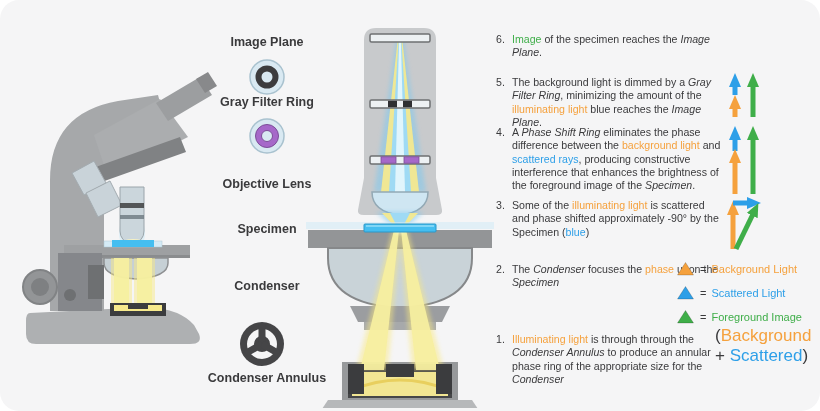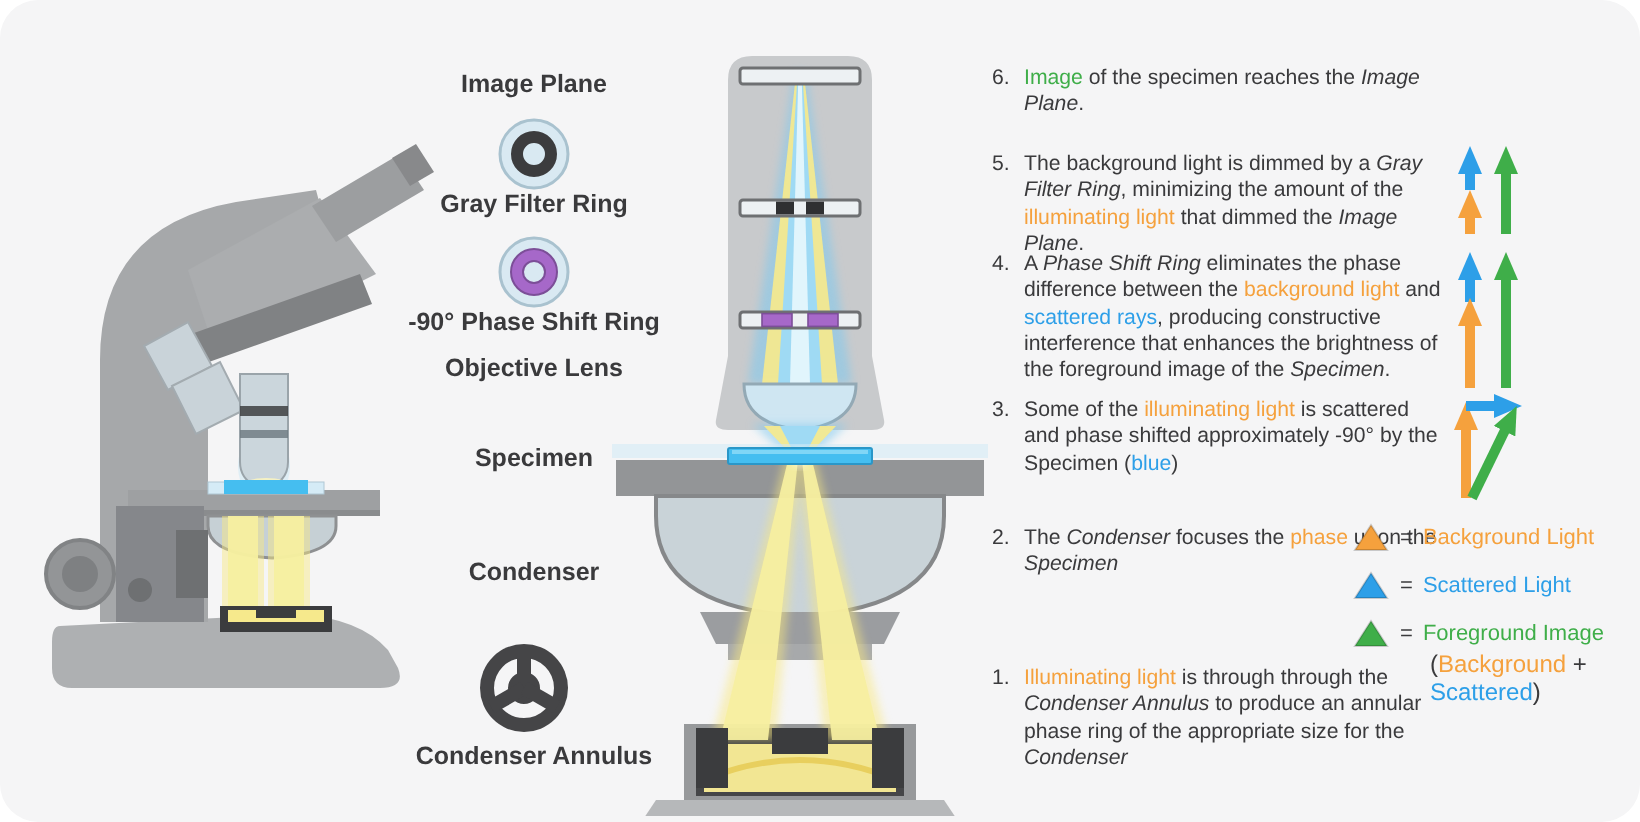--- a/index.html
+++ b/index.html
@@ -20,21 +20,21 @@
   .step-text{flex:1;}
   .seg-o{color:var(--orange,#F5A13D);}
   .seg-b{color:var(--blue,#2D9FE8);}
   .seg-g{color:var(--green,#3FAE49);}
   .seg-i{font-style:italic;}
   
   .legend{position:absolute;left:676px;top:261px;font-size:11px;}
   .legend-row{display:flex;align-items:center;gap:5px;margin-bottom:8px;}
   .legend-tri{flex:none;display:block;}
   .legend-eq{color:var(--dark_text,#3A3A3C);}
-  .legend-sub{margin:-7px 12px 0 39px;font-size:12px;line-height:1.15;}
+  .legend-sub{margin:-7px 12px 0 39px;font-size:17px;line-height:1.15;}
 </style>
 </head>
 <body>
 
 <div class="stage-wrap">
 
   <svg class="abs" style="left:0;top:55px" width="220" height="300" viewBox="0 0 220 300">
     <g>
       <path d="M30,258 L148,252 Q180,254 194,270 L199,279 Q203,289 190,289 H36 Q26,289 26,279 V266 Q26,258 30,258 Z" fill="#AEB0B2"></path>
     </g>
@@ -85,21 +85,20 @@
       <rect x="128" y="248" width="20" height="6" fill="var(--near_black,#3B3C3E)"></rect>
     </g>
     <g>
       <rect x="104" y="186" width="58" height="6" fill="#D5EBF6" stroke="#AFC7D4" stroke-width="0.5"></rect>
       <rect x="112" y="185" width="42" height="7" fill="var(--slide_blue,#45BEF0)"></rect>
     </g>
   </svg>
 
   <div class="diagram-label" style="top:36px">Image Plane</div>
   <div class="diagram-label" style="top:96px">Gray Filter Ring</div>
-  <div class="diagram-label" style="top:155px">-90° Phase Shift Ring</div>
   <div class="diagram-label" style="top:178px">Objective Lens</div>
   <div class="diagram-label" style="top:223px">Specimen</div>
   <div class="diagram-label" style="top:280px">Condenser</div>
   <div class="diagram-label" style="top:372px">Condenser Annulus</div>
 
   <svg class="abs" style="left:247px;top:57px" width="40" height="40" viewBox="0 0 40 40">
     <circle cx="20" cy="20" r="17" fill="var(--pale_blue,#D9E9F2)" stroke="#A9C2CF" stroke-width="1.5"></circle>
     <circle cx="20" cy="20" r="8.5" fill="none" stroke="#3C3C3E" stroke-width="6"></circle>
   </svg>
 
@@ -196,21 +195,21 @@
       <rect x="66" y="217" width="68" height="2" fill="#8FDCF8" opacity="0.8"></rect>
     </g>
   </svg>
 
   <div class="step" style="top:33px">
     <span class="step-num">6.</span>
     <span class="step-text"><span class="seg-g">Image</span><span> of the specimen reaches the </span><span class="seg-i">Image Plane</span><span>.</span></span>
   </div>
   <div class="step" style="top:76px">
     <span class="step-num">5.</span>
-    <span class="step-text"><span>The background light is dimmed by a </span><span class="seg-i">Gray Filter Ring</span><span>, minimizing the amount of the </span><span class="seg-o">illuminating light</span><span> that dimmed the </span><span class="seg-i">Image Plane</span><span>.</span></span>
+    <span class="step-text"><span>The background light is dimmed by a </span><span class="seg-i">Gray Filter Ring</span><span>, minimizing the amount of the </span><span class="seg-o">illuminating light</span><span> blue reaches the </span><span class="seg-i">Image Plane</span><span>.</span></span>
   </div>
   <div class="step" style="top:126px">
     <span class="step-num">4.</span>
     <span class="step-text"><span>A </span><span class="seg-i">Phase Shift Ring</span><span> eliminates the phase difference between the </span><span class="seg-o">background light</span><span> and </span><span class="seg-b">scattered rays</span><span>, producing constructive interference that enhances the brightness of the foreground image of the </span><span class="seg-i">Specimen</span><span>.</span></span>
   </div>
   <div class="step" style="top:199px">
     <span class="step-num">3.</span>
     <span class="step-text"><span>Some of the </span><span class="seg-o">illuminating light</span><span> is scattered and phase shifted approximately -90° by the Specimen (</span><span class="seg-b">blue</span><span>)</span></span>
   </div>
   <div class="step" style="top:263px">

